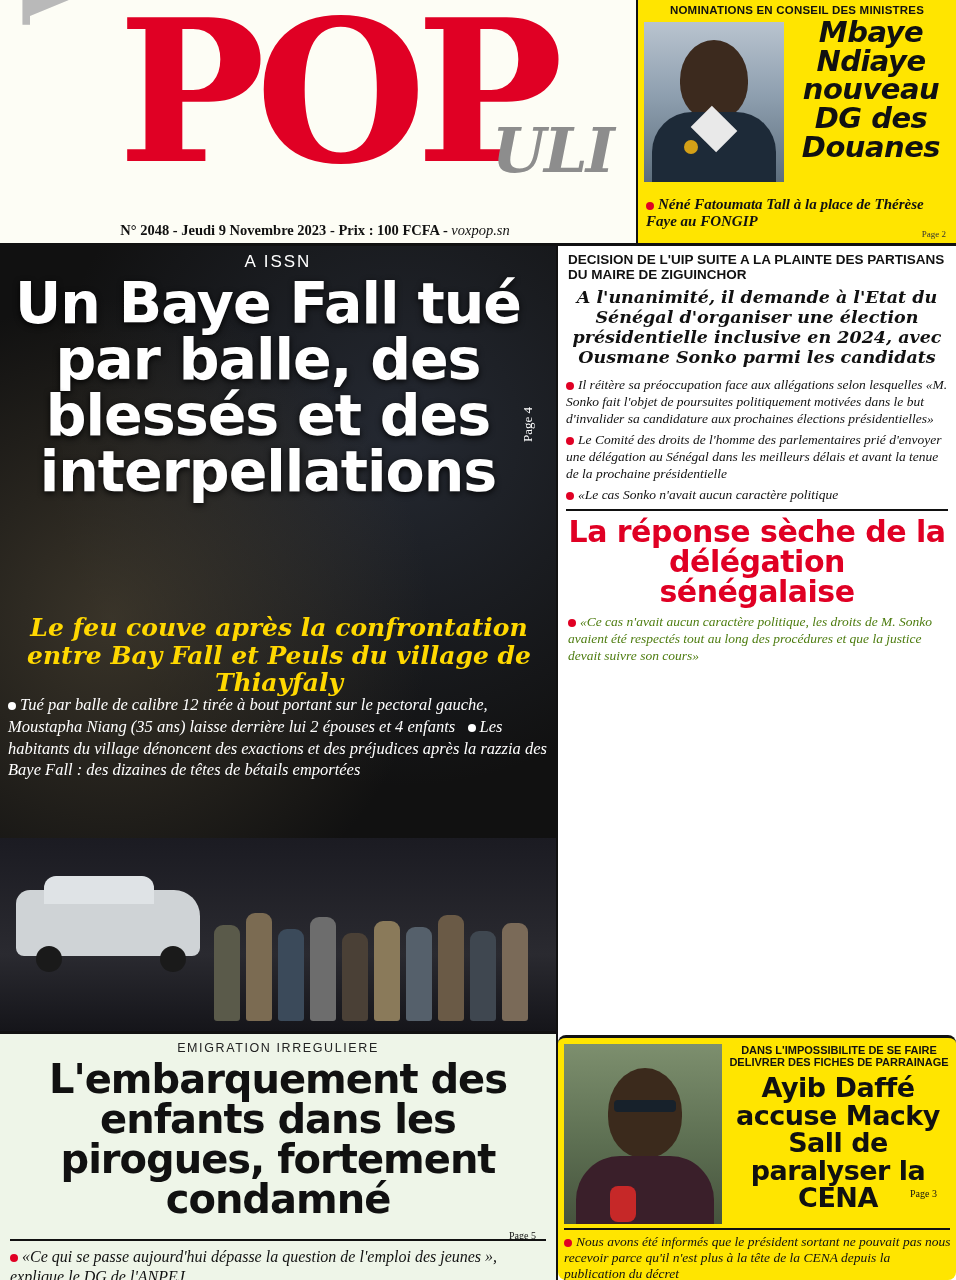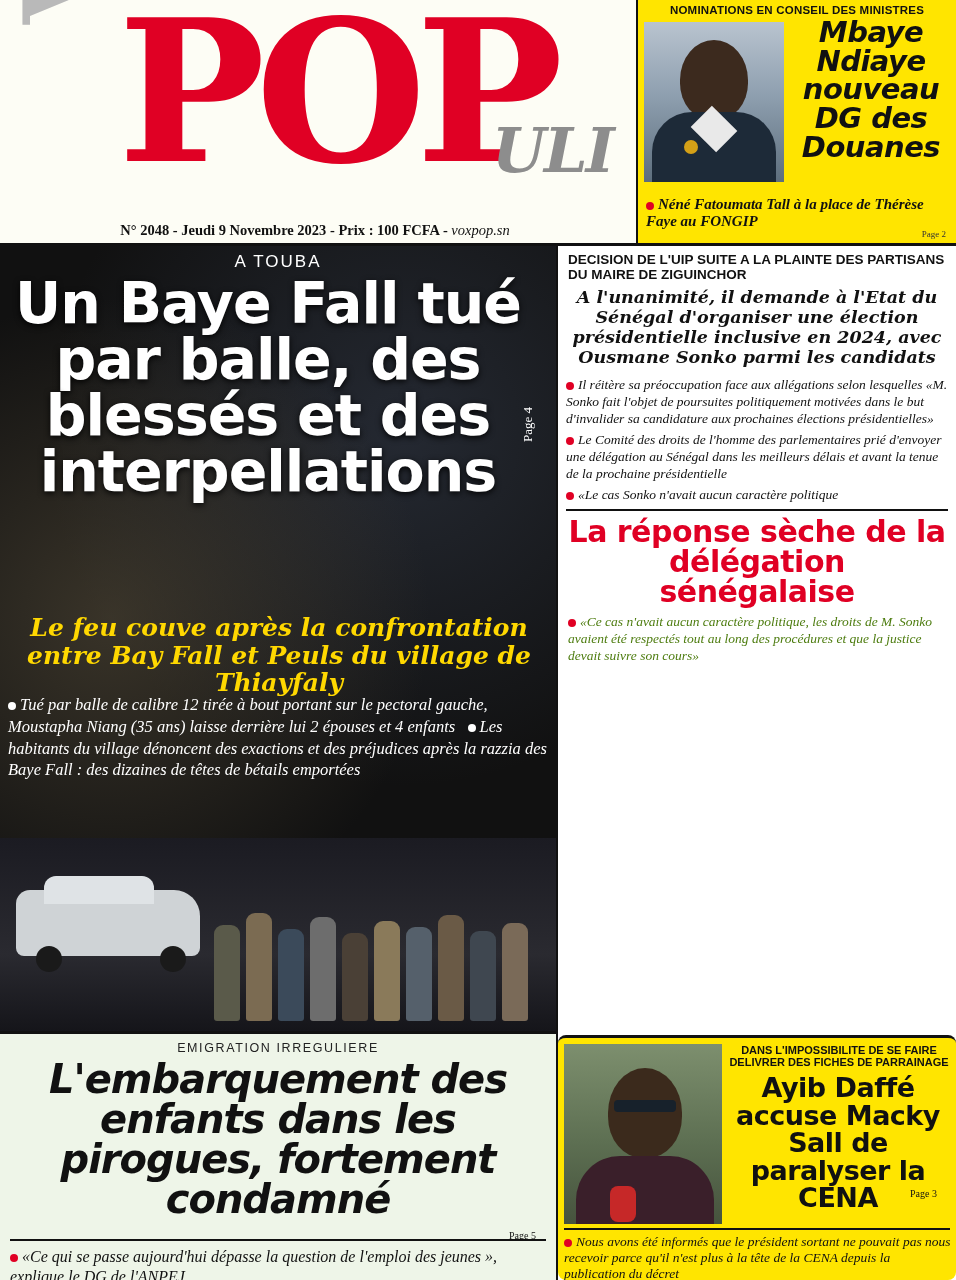--- a/index.html
+++ b/index.html
@@ -266,21 +266,20 @@
   .emig-title {
     margin-top:4px;
     padding:0 8px;
     text-align:center;
     font-family:"DejaVu Sans", sans-serif;
     font-weight:bold;
     font-size:40px;
     line-height:1.0;
     color:#111;
     letter-spacing:-1px;
-    font-style:italic;
   }
   .emig-pageref { position:absolute; right:20px; top:196px; font-size:10px; font-family:"Liberation Serif", serif; }
   .emig-rule { position:absolute; left:10px; top:205px; width:536px; height:2px; background:#111; }
   .emig-bullet {
     position:absolute; left:10px; top:213px; width:538px;
     font-family:"Liberation Serif", serif;
     font-style:italic;
     font-size:16px;
     line-height:1.25;
     color:#111;
@@ -465,21 +464,21 @@
       <div class="pageref" style="right:10px; bottom:4px;">Page 2</div>
     </div>
   </div>
 
   <div class="content">
 
     <div class="col-left">
 
       <div class="lead">
         <div class="lead-photo-bg"></div>
-        <div class="kicker-touba">A TOUBA</div>
+        <div class="kicker-touba">A ISSN</div>
         <div class="lead-title">Un Baye Fall tué par balle, des blessés et des interpellations</div>
         <div class="lead-pageref">Page 4</div>
         <div class="lead-sub">Le feu couve après la confrontation entre Bay Fall et Peuls du village de Thiayfaly</div>
 
         <div class="lead-bullets">
           <span class="bullet-white"></span><span class="b">Tué par balle de calibre 12 tirée à bout portant sur le pectoral gauche, Moustapha Niang (35 ans) laisse derrière lui 2 épouses et 4 enfants</span>
           &nbsp;&nbsp;<span class="bullet-white"></span><span class="b">Les habitants du village dénoncent des exactions et des préjudices après la razzia des Baye Fall : des dizaines de têtes de bétails emportées</span>
         </div>
 
         <div class="lead-img">

